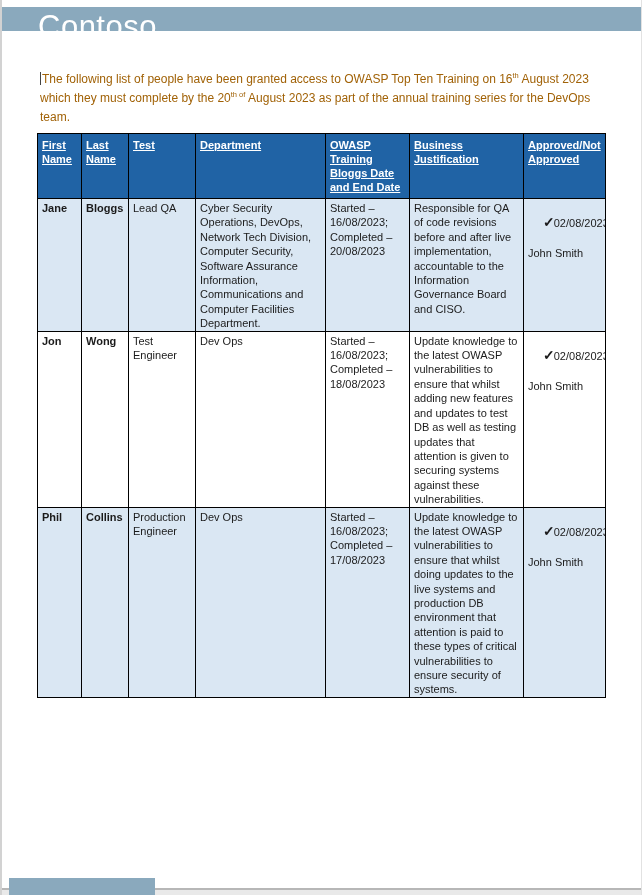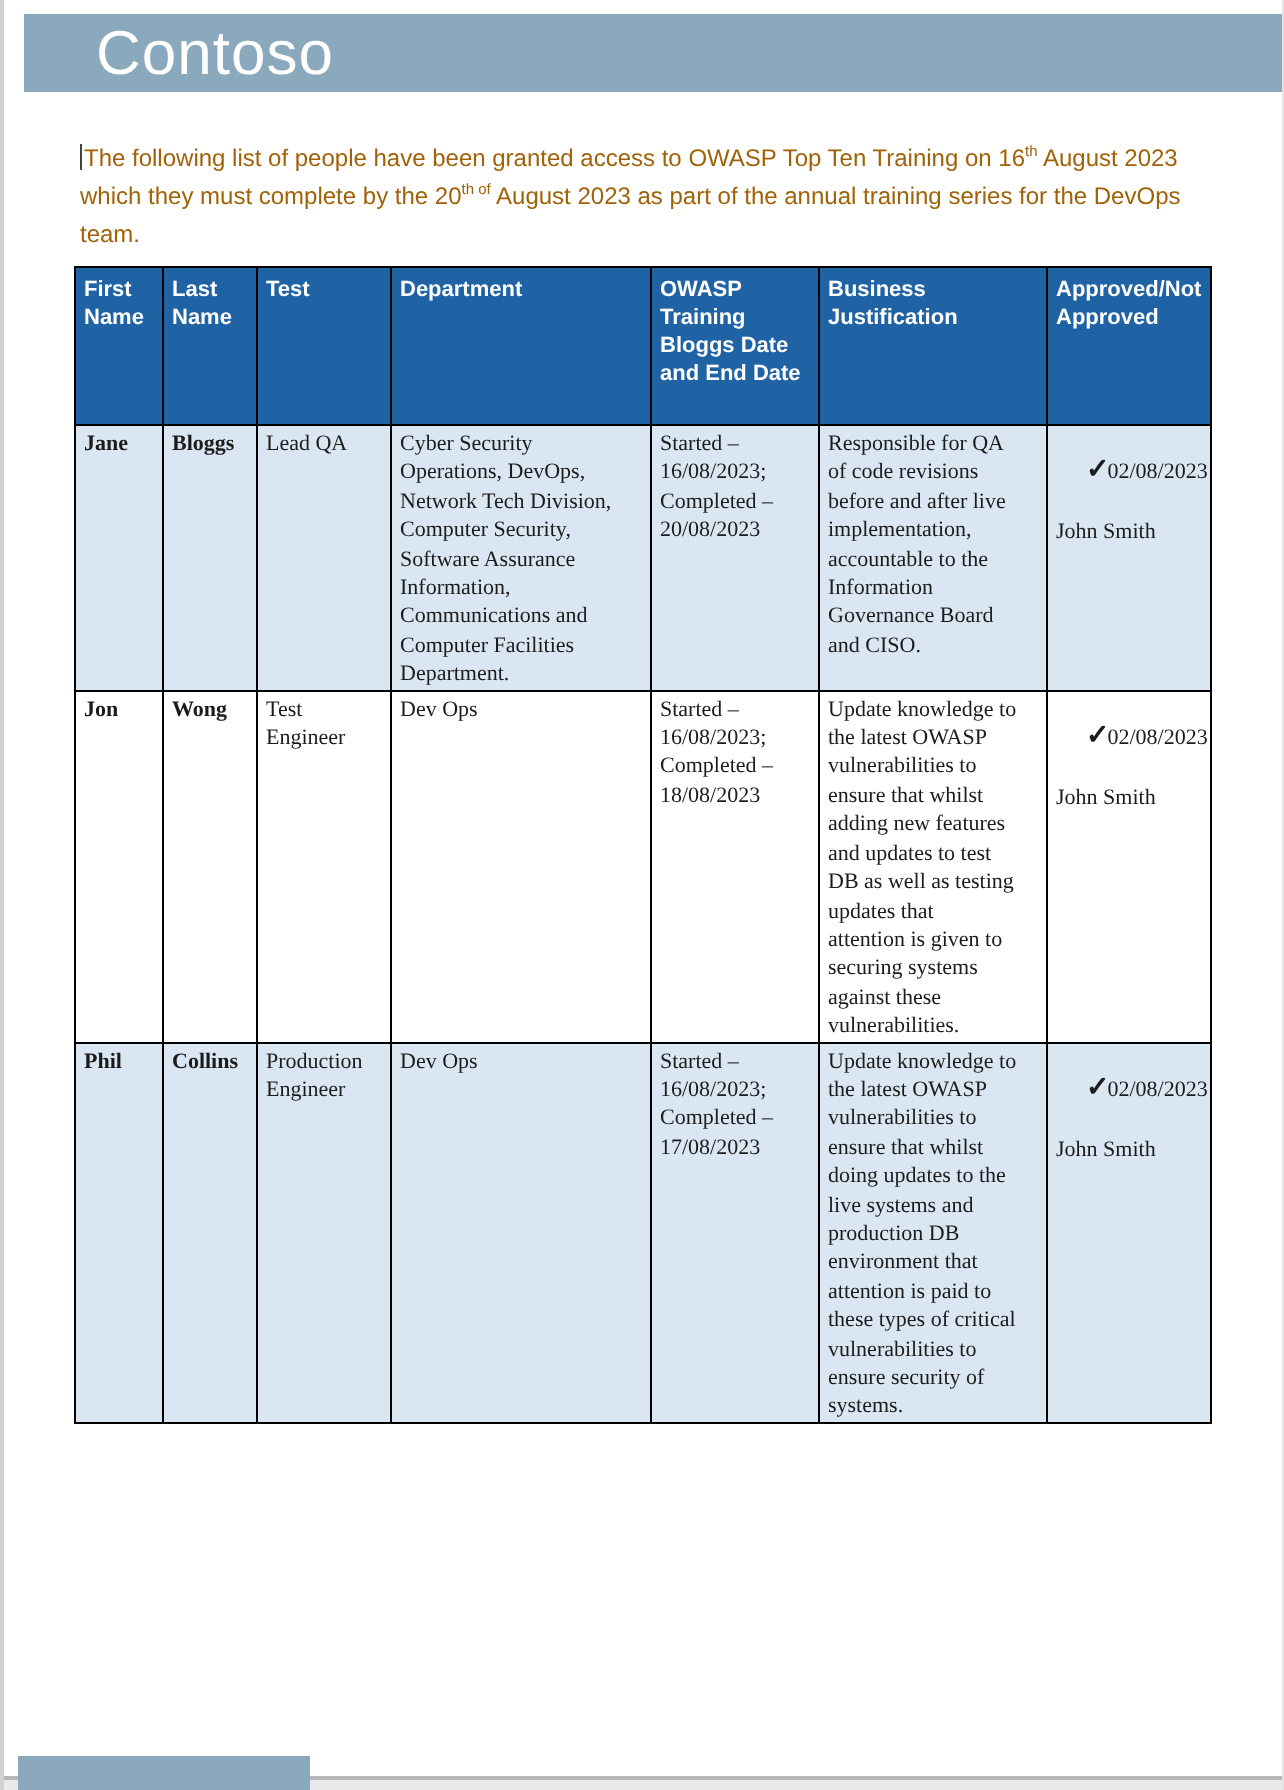--- a/index.html
+++ b/index.html
@@ -10,21 +10,21 @@
     font-family: "Liberation Sans", sans-serif;
     color: #1b1b1b;
     overflow: hidden;
   }
   .page-edge-left { position:absolute; left:0; top:0; width:2px; height:895px; background:#d2d2d2; z-index:4; }
   .page-edge-right { position:absolute; right:0; top:0; width:1px; height:895px; background:#e2e2e2; z-index:4; }
   .page-bottom-shadow { position:absolute; left:0; top:888px; width:642px; height:2px; background:#b7b7b7; z-index:3; }
   .below-page { position:absolute; left:0; top:890px; width:642px; height:5px; background:#e9e9e9; z-index:3; }
 
   .band {
-    position:absolute; left:12px; right:0; top:7px; height:39px;
+    position:absolute; left:2px; right:0; top:7px; height:24px;
     background:#8aa9bd;
   }
   .band-title {
     position:absolute; left:36px; top:0px;
     font-size:31px; line-height:39px; color:#ffffff;
     letter-spacing:0.5px; font-weight:400;
   }
 
   .intro {
     position:absolute; left:40px; top:70px; width:572px;
@@ -39,26 +39,25 @@
   }
   .access-table th, .access-table td {
     border:1px solid #000000;
     vertical-align:top;
     text-align:left;
     font-size:11px;
     overflow:hidden;
   }
   .access-table th {
     background:#2063a5; color:#ffffff; font-weight:bold;
-    line-height:14px; padding:4px 4px 18px 4px;
+    line-height:14px; padding:4px 4px 4px 4px;text-decoration:underline;
   }
   .access-table td {
     line-height:14.4px; padding:2px 4px 0 4px;
     white-space:pre-line;
-    font-family:Liberation Serif, serif;
   }
   tr.head-row { height:60px; }
   tr.r0 { height:129px; }
   tr.r1 { height:173px; }
   tr.r2 { height:187px; }
   tr.shaded td { background:#dae7f3; }
   td.b { font-weight:bold; }
   .appr-line { white-space:nowrap;margin-left:15px; }
   .check { font-weight:bold; font-size:14px; letter-spacing:-1px; }
   .approver { margin-top:1px; }

